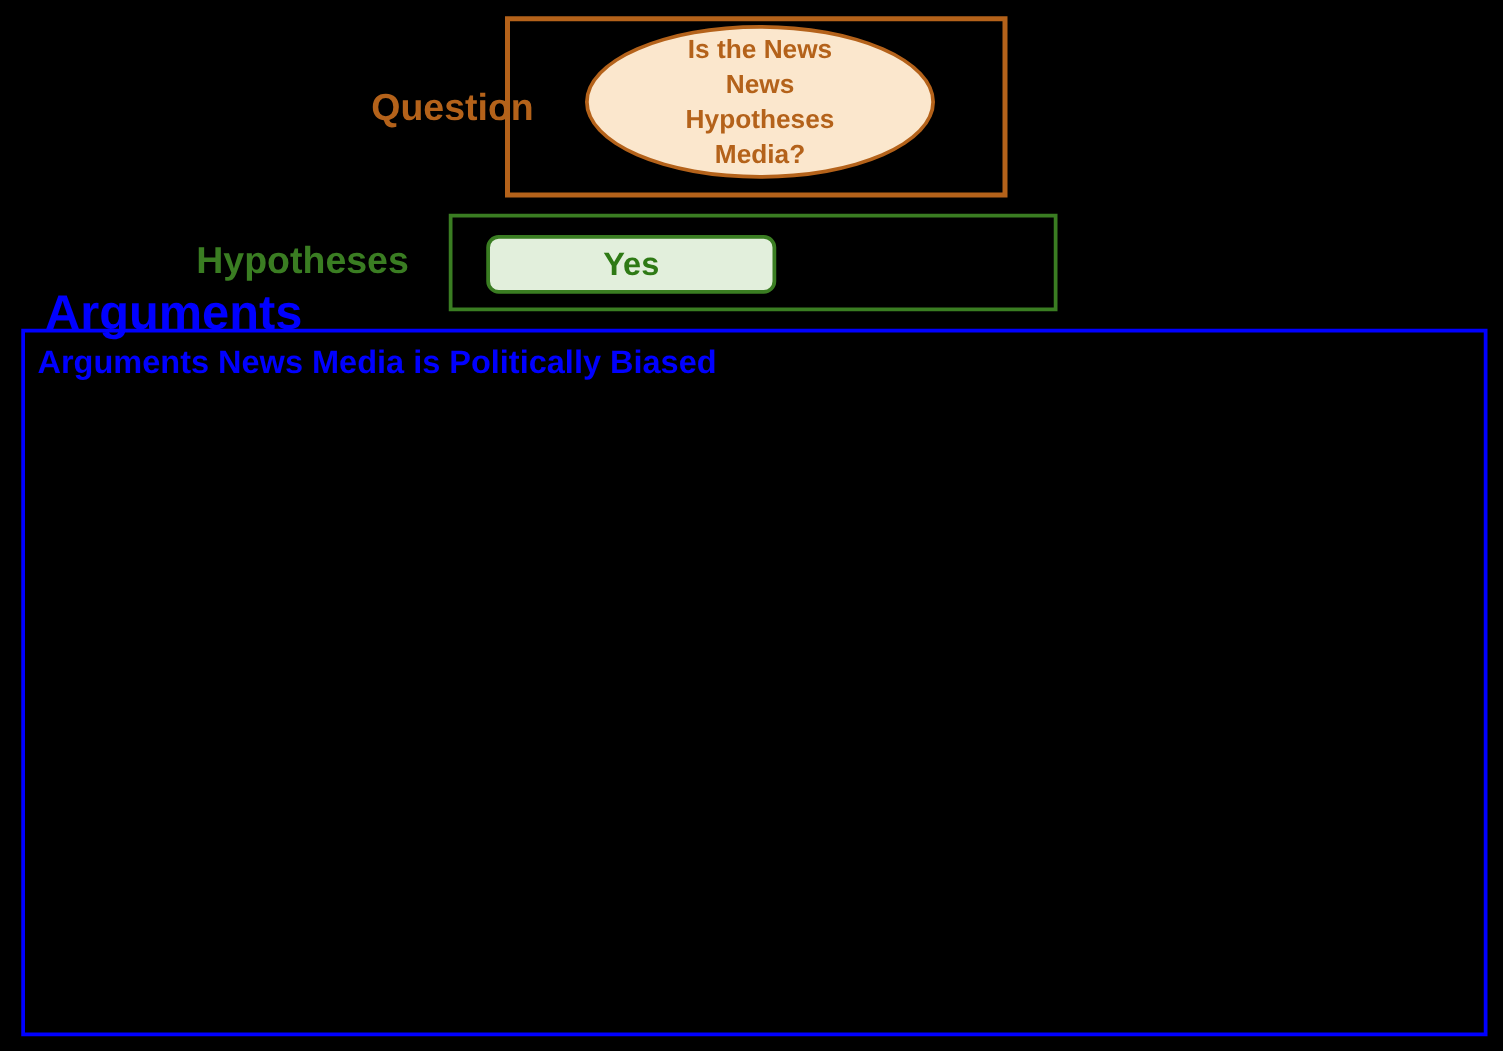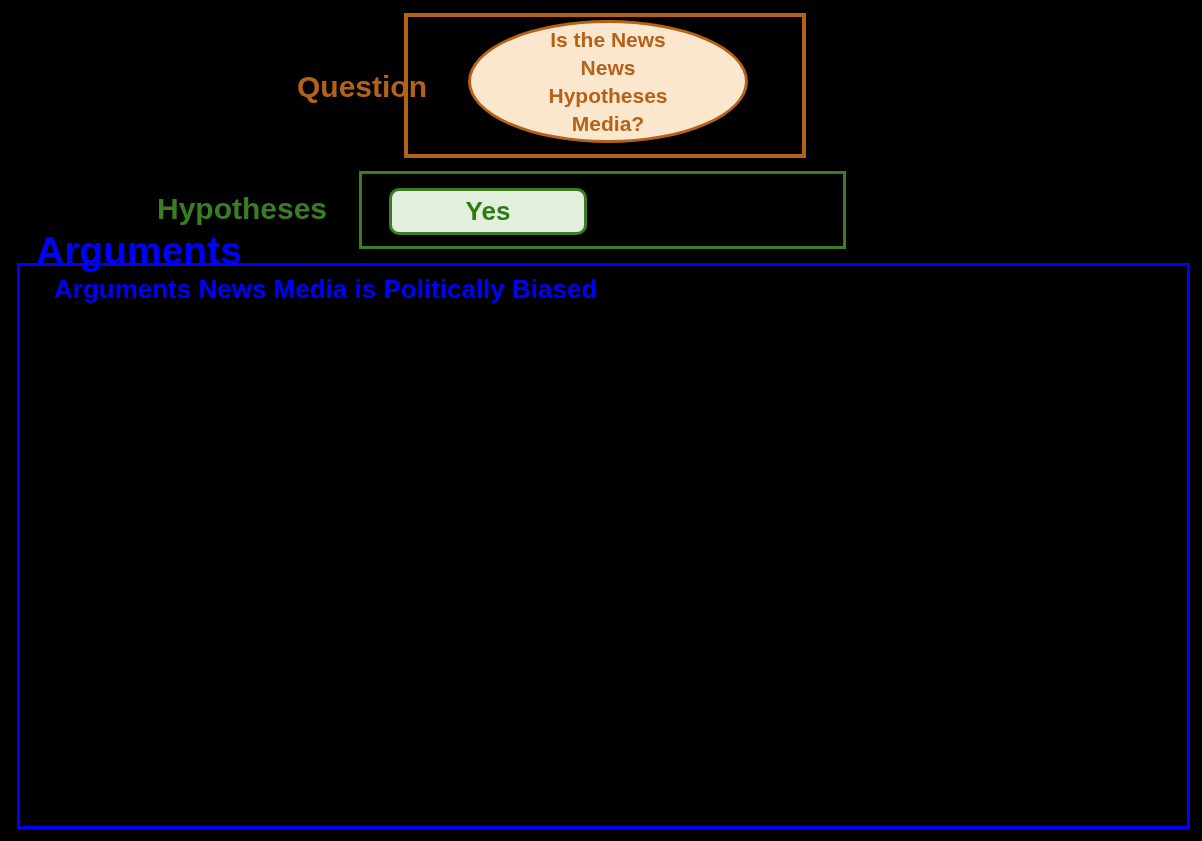--- a/index.html
+++ b/index.html
@@ -63,21 +63,21 @@
   }
   #hypotheses-box {
     left: 359px; top: 171px;
     width: 487px; height: 78px;
     border: 3px solid #3a7d22;
     box-sizing: border-box;
   }
   .hypo-button {
     position: absolute;
     top: 188px;
-    width: 198px; height: 47px;
+    width: 232px; height: 47px;
     background: #e2efdc;
     border: 3px solid #3a7d22;
     border-radius: 10px;
     box-sizing: border-box;
     display: flex;
     align-items: center;
     justify-content: center;
     font-size: 26px;
     font-weight: bold;
     color: #2e7a15;
@@ -100,21 +100,20 @@
     border: 3px solid #0000ff;
     box-sizing: border-box;
   }
   .argument-heading {
     position: absolute;
     left: 30px;
     font-size: 26px;
     font-weight: bold;
     color: #0000ff;
     white-space: nowrap;
-    margin-left: 24px;
   }
   #argument-heading-pro { top: 274px; }
   #argument-heading-con { top: 532px; }
 </style>
 </head>
 <body>
 
 <div id="canvas">
 
   <div id="question-label" class="abs section-label">Question</div>

